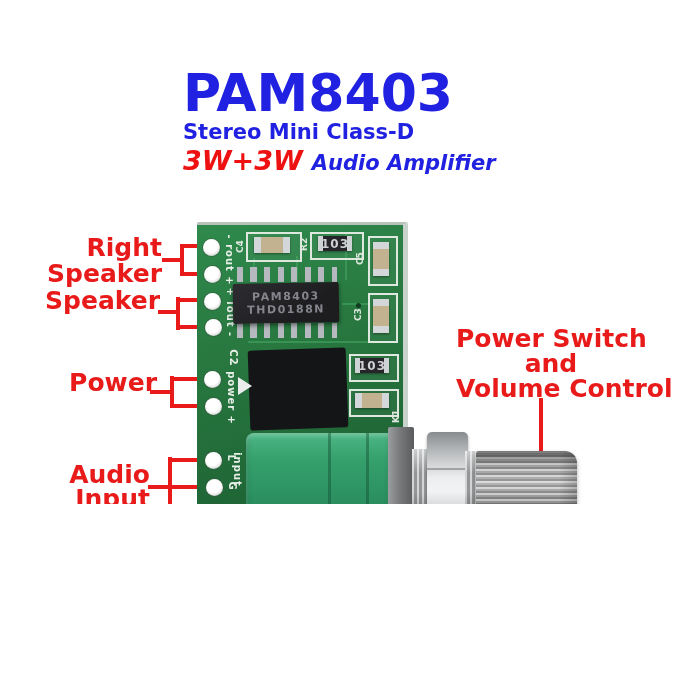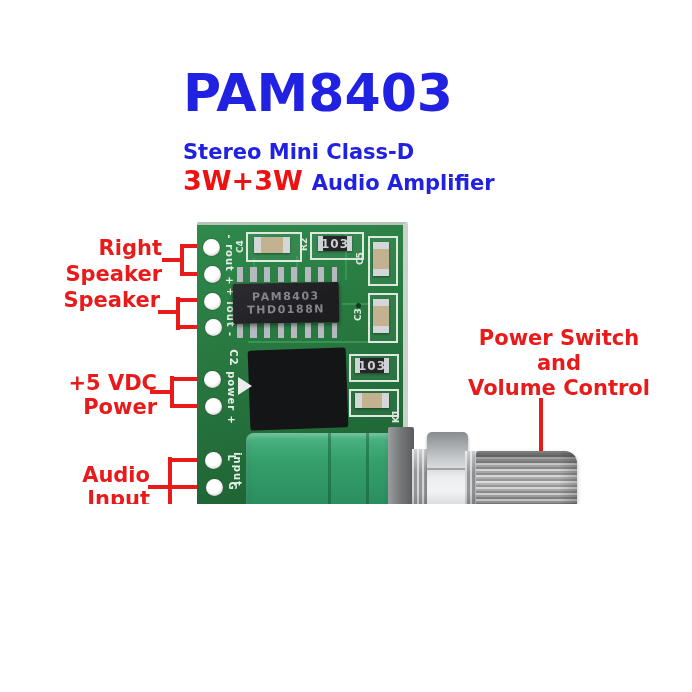--- a/index.html
+++ b/index.html
@@ -3,26 +3,26 @@
 <meta charset="utf-8">
 <style>
   html,body{margin:0;padding:0;background:#ffffff;}
   #stage{
     position:relative;width:692px;height:504px;background:#ffffff;overflow:hidden;
     font-family:"DejaVu Sans","Liberation Sans",sans-serif;
   }
   
   #hdr{position:absolute;left:183px;top:66px;}
   #hdr .t1{font-size:52px;font-weight:bold;color:#2121e2;line-height:54px;letter-spacing:0px;}
-  #hdr .t2{font-size:21px;font-weight:bold;color:#2121e2;line-height:24px;margin-top:20px;}
-  #hdr .t3{margin-top:4px;line-height:26px;white-space:nowrap;}
+  #hdr .t2{font-size:21px;font-weight:bold;color:#2121e2;line-height:24px;margin-top:0;}
+  #hdr .t3{margin-top:4px;line-height:26px;white-space:nowrap;font-style:italic;}
   #hdr .watt{font-size:27px;font-weight:bold;color:#ee1111;}
   #hdr .prod{font-size:21px;font-weight:bold;color:#2121e2;margin-left:9px;}
   
-  .lbl{position:absolute;font-size:21px;font-weight:bold;color:#e81a1a;line-height:26px;text-align:right;white-space:nowrap;margin-left:8px;}
+  .lbl{position:absolute;font-size:25px;font-weight:bold;color:#e81a1a;line-height:26px;text-align:right;white-space:nowrap;}
   #lbl-volume{text-align:center;line-height:25px;}
   .rl{position:absolute;background:#e81a1a;}
   
   #pcb{
     position:absolute;left:197px;top:222px;width:206px;height:303px;
     background:linear-gradient(163deg,#2f8a4c 0%,#287840 38%,#216a38 70%,#1b5c30 100%);
     border-top:3px solid #b7c2b9;border-right:5px solid #c9d3cb;border-radius:2px;
   }
   .trace{position:absolute;background:#3f9c5c;opacity:.75;}
   .via{position:absolute;width:5px;height:5px;border-radius:50%;background:#103d22;}
@@ -93,21 +93,20 @@
   </div>
 
   <div class="lbl" style="right:530px;top:235px;">
     <div>Right</div>
     <div>Speaker</div>
   </div>
   <div class="lbl" style="right:532px;top:288px;line-height:25px;">
     <div>Speaker</div>
   </div>
   <div class="lbl" style="right:535px;top:371px;line-height:24px;">
-    <div>+5 VDC</div>
     <div>Power</div>
   </div>
   <div class="lbl" style="right:542px;top:463px;line-height:24px;">
     <div>Audio</div>
     <div>Input</div>
   </div>
 
   <div class="lbl" id="lbl-volume" style="left:456px;top:326px;width:190px;">
     <div>Power Switch</div>
     <div>and</div>

